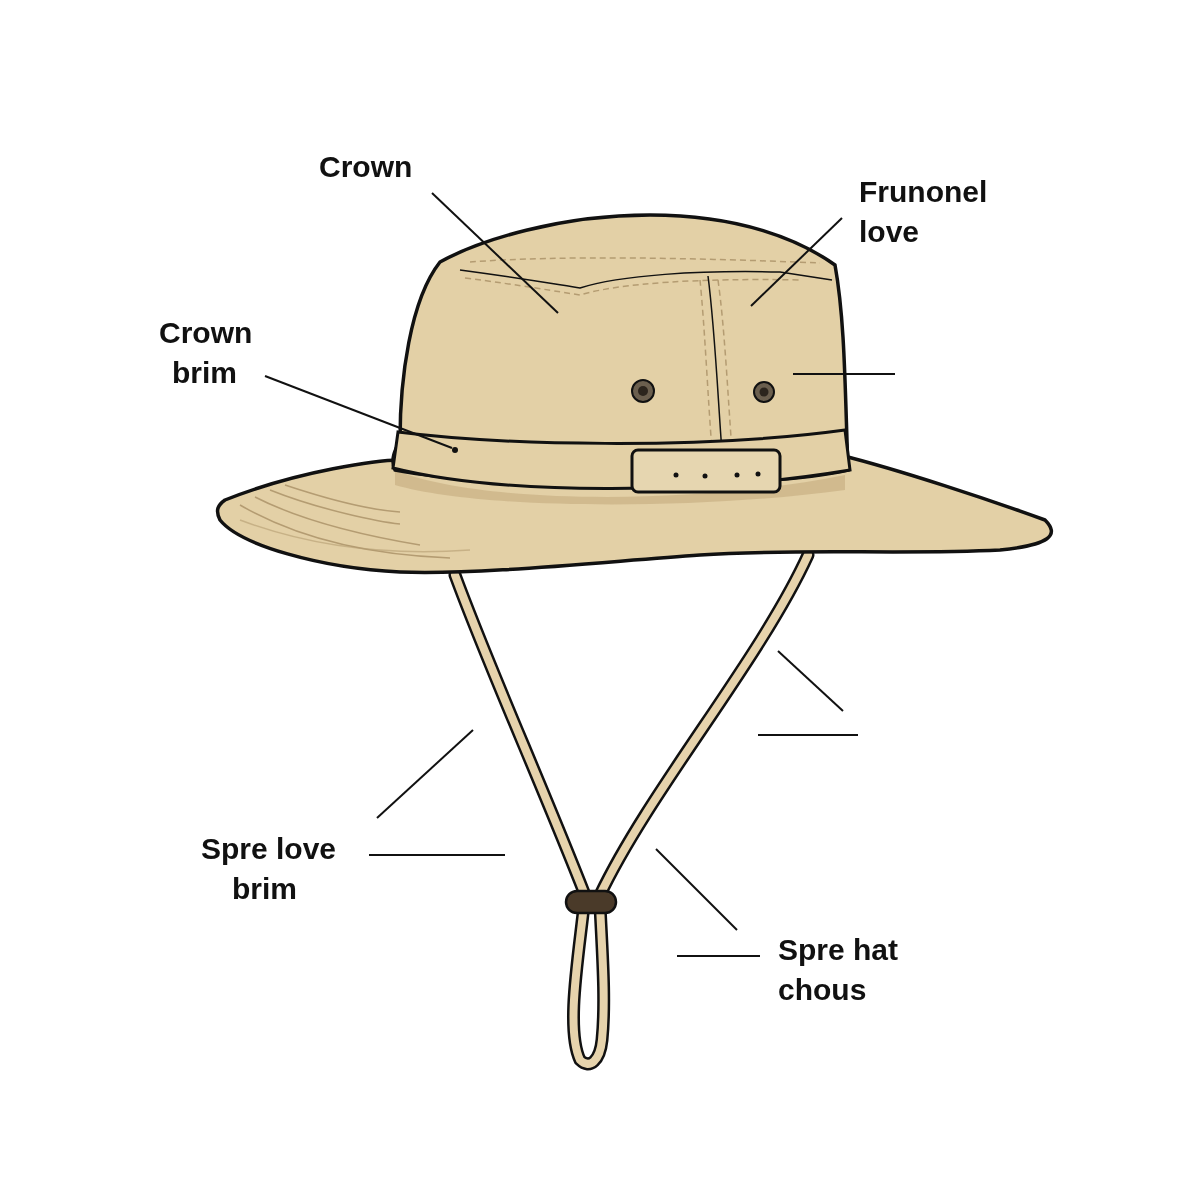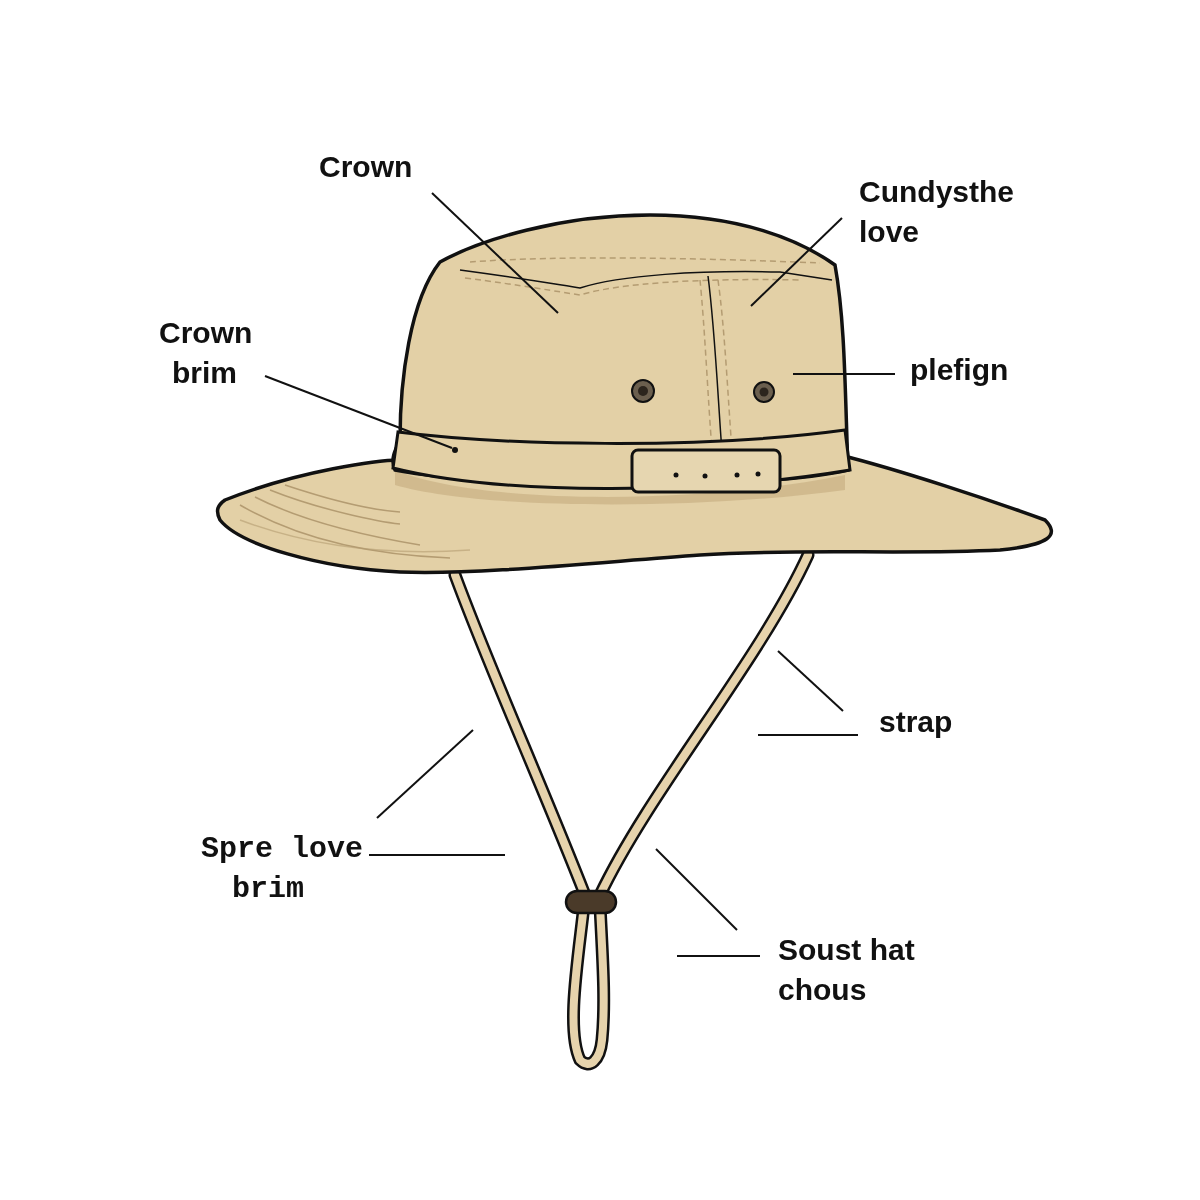--- a/index.html
+++ b/index.html
@@ -80,33 +80,31 @@
     <line x1="369" y1="855" x2="505" y2="855"></line>
     <line x1="656" y1="849" x2="737" y2="930"></line>
     <line x1="677" y1="956" x2="760" y2="956"></line>
   </g>
 </svg>
 
 <div class="label" style="left:319px; top:147px;">
   <span>Crown</span>
 </div>
 <div class="label" style="left:859px; top:172px;">
-  <span>Cundysthe</span>
+  <span>Frunonel</span>
   <span>love</span>
 </div>
 <div class="label" style="left:159px; top:313px;">
   <span>Crown</span>
   <span style="padding-left:13px;">brim</span>
 </div>
 <div class="label" style="left:910px; top:350px;">
-  <span>plefign</span>
 </div>
 <div class="label" style="left:879px; top:702px;">
-  <span>strap</span>
 </div>
-<div class="label" style="left:201px; top:829px;font-family:Liberation Mono, monospace;">
+<div class="label" style="left:201px; top:829px;">
   <span>Spre love</span>
   <span style="padding-left:31px;">brim</span>
 </div>
 <div class="label" style="left:778px; top:930px;">
-  <span>Soust hat</span>
+  <span>Spre hat</span>
   <span>chous</span>
 </div>
 
 </body></html>

